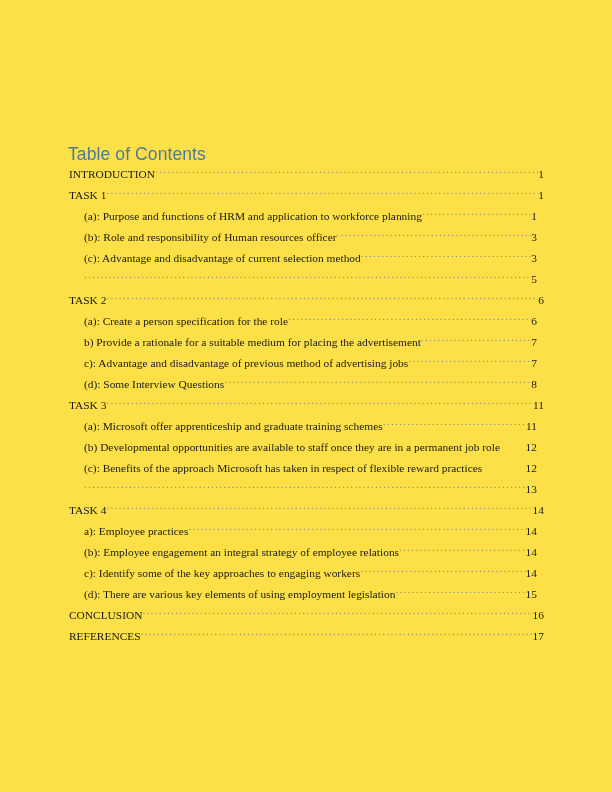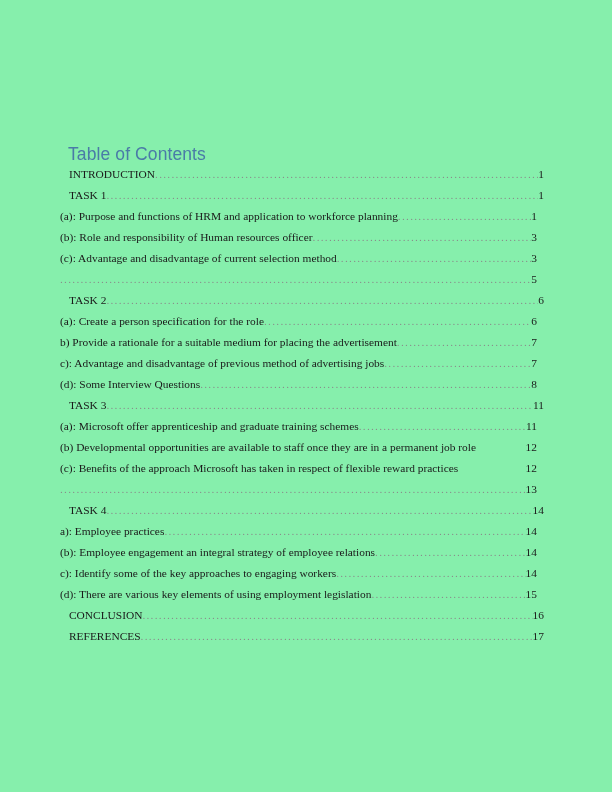--- a/index.html
+++ b/index.html
@@ -5,21 +5,21 @@
 <style>
   html, body {
     margin: 0;
     padding: 0;
     background: #ffffff;
   }
   .page {
     position: relative;
     width: 612px;
     height: 792px;
-    background: #86efac;
+    background: #fde047;
     overflow: hidden;
     box-sizing: border-box;
   }
   .toc-title {
     position: absolute;
     left: 68px;
     top: 144px;
     font-family: "Liberation Sans", sans-serif;
     font-size: 17.5px;
     font-weight: normal;
@@ -28,37 +28,37 @@
     white-space: nowrap;
   }
   .toc-list {
     position: absolute;
     left: 0;
     top: 164px;
     width: 612px;
   }
   .toc-entry {
     display: flex;
-    align-items: flex-end;
+    align-items: center;
     font-family: "Liberation Serif", "DejaVu Serif", serif;
     font-size: 11.4px;
     color: #1a1a1a;
     height: 21px;
     line-height: 21px;
     white-space: nowrap;
     overflow: hidden;
   }
   
   .toc-entry.lvl1 {
     padding-left: 69px;
     padding-right: 68px;
   }
   
   .toc-entry.lvl2 {
-    padding-left: 60px;
+    padding-left: 84px;
     padding-right: 75px;
   }
   .toc-text {
     flex: 0 0 auto;
   }
   .toc-leader {
     flex: 1 1 auto;
     min-width: 0;
     overflow: hidden;
     position: relative;

